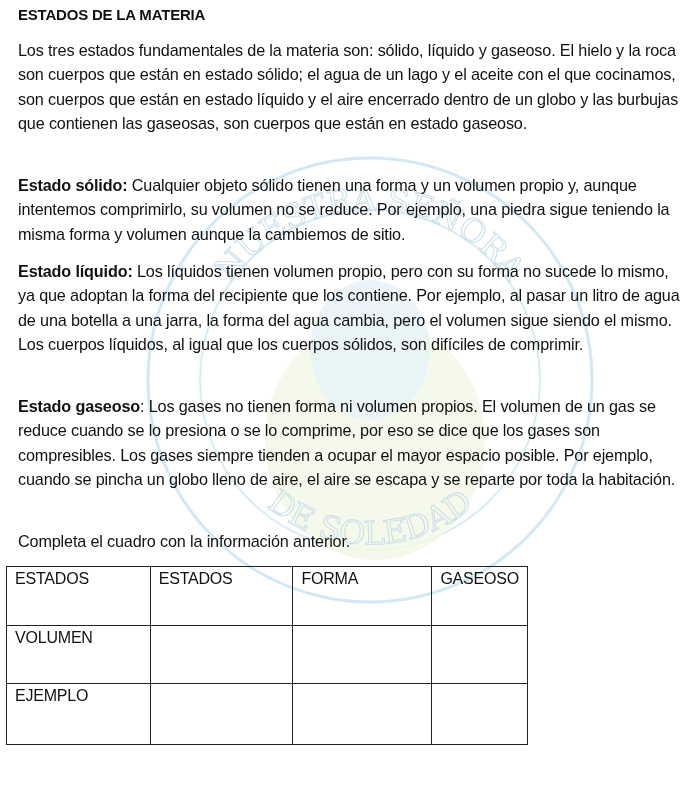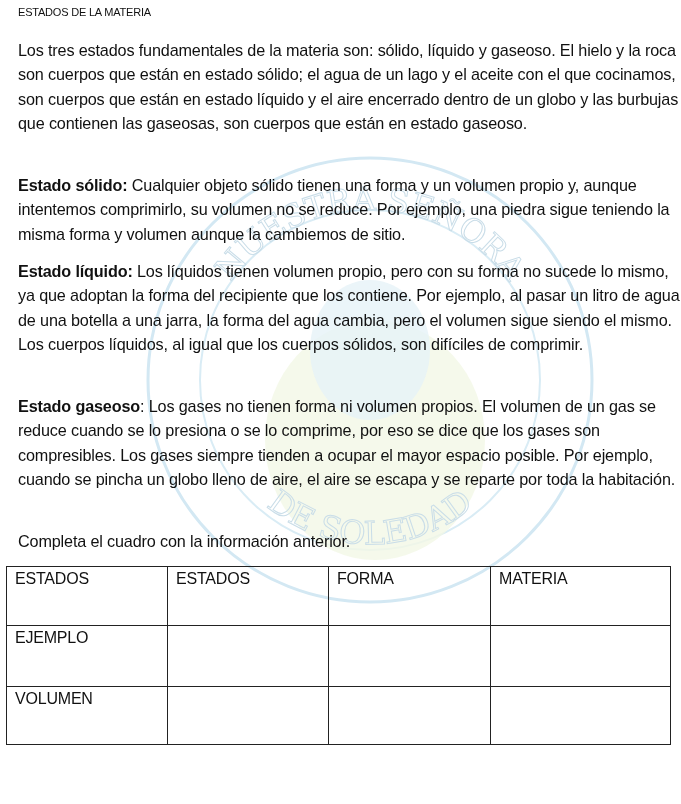--- a/index.html
+++ b/index.html
@@ -1,22 +1,22 @@
 <!DOCTYPE html>
 <html><head>
 <meta charset="utf-8">
 <style>
   html, body { margin:0; padding:0; background:#ffffff; }
   body { width:681px; height:804px; position:relative; overflow:hidden;
          font-family:"Liberation Sans", sans-serif; color:#111; }
   .watermark { position:absolute; left:140px; top:140px; width:460px; height:480px; pointer-events:none; }
-  .title { position:absolute; left:18px; top:6px; font-weight:normal; font-size:11px; letter-spacing:-0.2px; }
+  .title { position:absolute; left:18px; top:6px; font-weight:bold; font-size:15px; letter-spacing:-0.2px; }
   .para { position:absolute; left:18px; width:662px; font-size:16.2px; line-height:24.4px; letter-spacing:-0.15px; margin:0; }
   .para b { font-weight:bold; }
-  table.grid { position:absolute; left:6px; top:566px; border-collapse:collapse; width:665px; }
+  table.grid { position:absolute; left:6px; top:566px; border-collapse:collapse; width:522px; }
   table.grid td { border:1.3px solid #222; vertical-align:top; font-size:16px; padding:3px 8px; height:51px; letter-spacing:-0.2px; }
   table.grid tr:first-child td { height:52px; }
 </style>
 </head>
 <body>
 
 <svg class="watermark" viewBox="0 0 460 480">
   <circle cx="230" cy="240" r="222" fill="none" stroke="#d3e8f3" stroke-width="3"></circle>
   <circle cx="230" cy="240" r="170" fill="none" stroke="#d9ecf5" stroke-width="2"></circle>
   <ellipse cx="235" cy="300" rx="110" ry="120" fill="#f3f8e6" opacity="0.8"></ellipse>
@@ -44,28 +44,28 @@
 <p class="para" style="top:394px;"><b>Estado gaseoso</b><span>: Los gases no tienen forma ni volumen propios. El volumen de un gas se reduce cuando se lo presiona o se lo comprime, por eso se dice que los gases son compresibles. Los gases siempre tienden a ocupar el mayor espacio posible. Por ejemplo, cuando se pincha un globo lleno de aire, el aire se escapa y se reparte por toda la habitación.</span></p>
 
 <p class="para" style="top:529px;">Completa el cuadro con la información anterior.</p>
 
 <table class="grid">
   <tbody>
       <tr>
     <td style="width:144px">ESTADOS</td>
     <td style="width:144px">ESTADOS</td>
     <td style="width:145px">FORMA</td>
-    <td>MATERIA</td>
+    <td>GASEOSO</td>
   </tr>
   <tr>
-    <td style="height:54px">EJEMPLO</td>
+    <td>VOLUMEN</td>
     <td></td>
     <td></td>
     <td></td>
   </tr>
   <tr>
-    <td>VOLUMEN</td>
+    <td style="height:54px">EJEMPLO</td>
     <td></td>
     <td></td>
     <td></td>
   </tr>
 </tbody>
   </table>
 
 </body></html>

